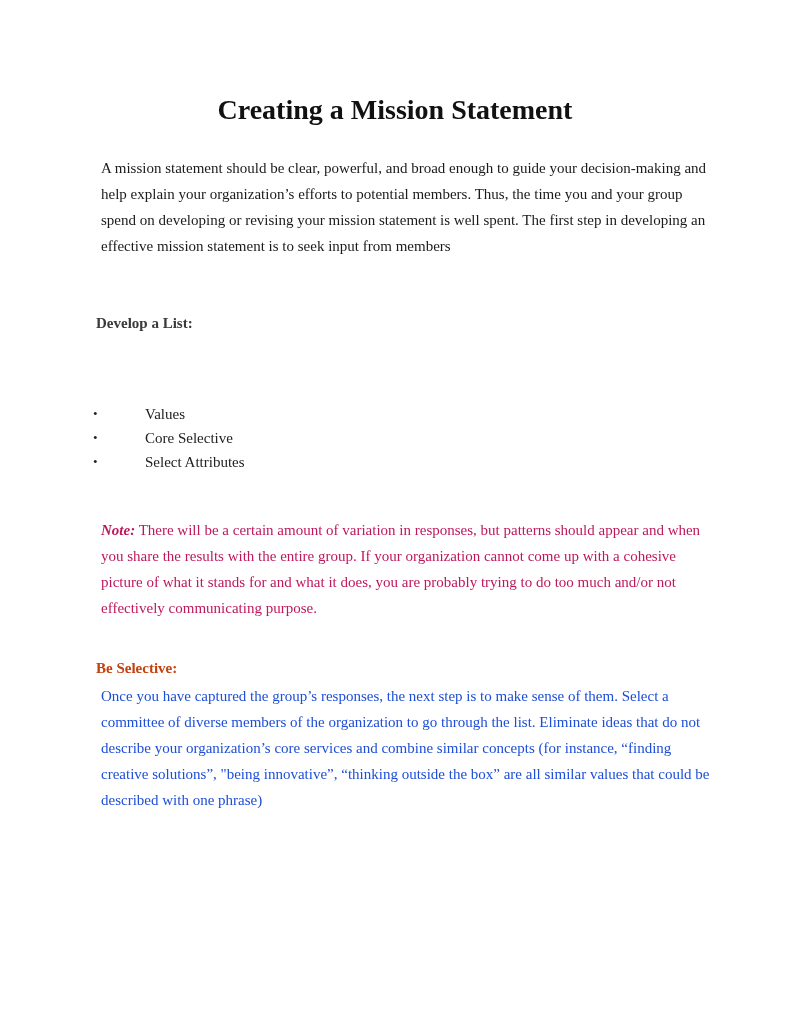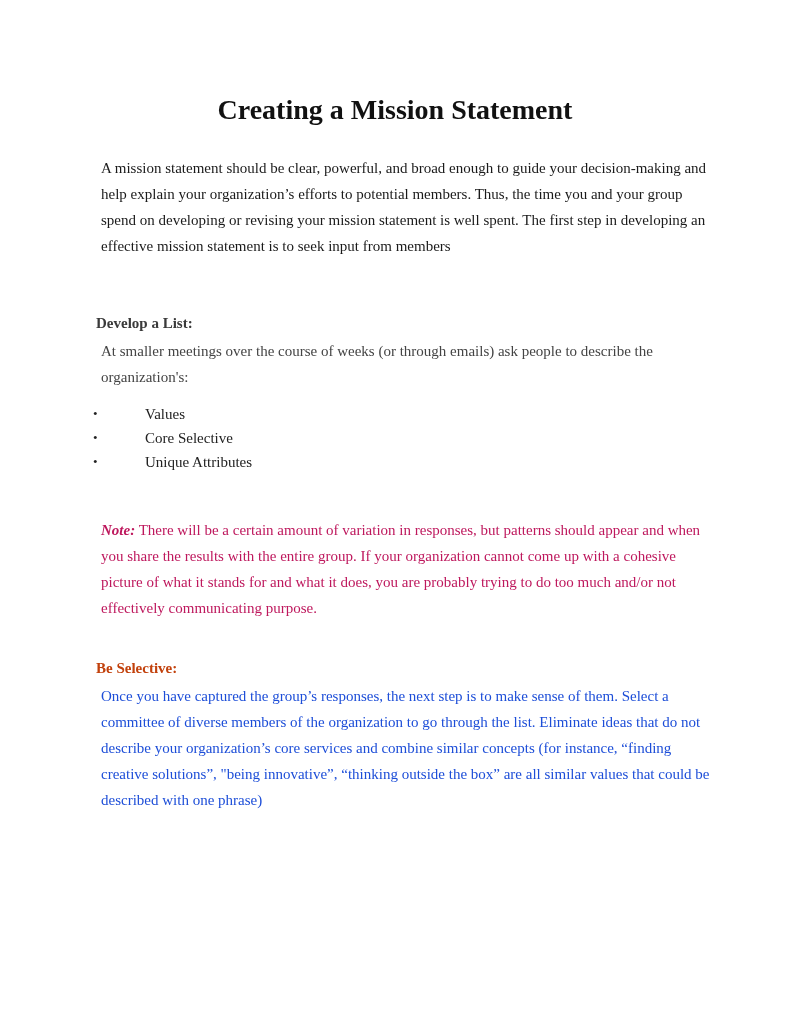--- a/index.html
+++ b/index.html
@@ -24,34 +24,33 @@
 </style>
 </head>
 <body>
 
 <div class="page">
   <h1 class="title">Creating a Mission Statement</h1>
 
   <p class="para p-intro">A mission statement should be clear, powerful, and broad enough to guide your decision-making and help explain your organization’s efforts to potential members. Thus, the time you and your group spend on developing or revising your mission statement is well spent. The first step in developing an effective mission statement is to seek input from members</p>
 
   <h2 class="h h-list">Develop a List:</h2>
-  <p class="para p-list">At smaller meetings over the course of weeks (or through emails) ask people to describe the organization's:</p>
 
   <ul class="bullets">
     <li>
       <span class="dot">•</span>
       <span class="txt">Values</span>
     </li>
     <li>
       <span class="dot">•</span>
       <span class="txt">Core Selective</span>
     </li>
     <li>
       <span class="dot">•</span>
-      <span class="txt">Unique Attributes</span>
+      <span class="txt">Select Attributes</span>
     </li>
   </ul>
 
   <p class="para p-note"><em>Note:</em><span> There will be a certain amount of variation in responses, but patterns should appear and when you share the results with the entire group. If your organization cannot come up with a cohesive picture of what it stands for and what it does, you are probably trying to do too much and/or not effectively communicating purpose.</span></p>
 
   <h2 class="h h-sel">Be Selective:</h2>
   <p class="para p-sel">Once you have captured the group’s responses, the next step is to make sense of them. Select a committee of diverse members of the organization to go through the list. Eliminate ideas that do not describe your organization’s core services and combine similar concepts (for instance, “finding creative solutions”, "being innovative”, “thinking outside the box” are all similar values that could be described with one phrase)</p>
 </div>
 
 </body></html>

